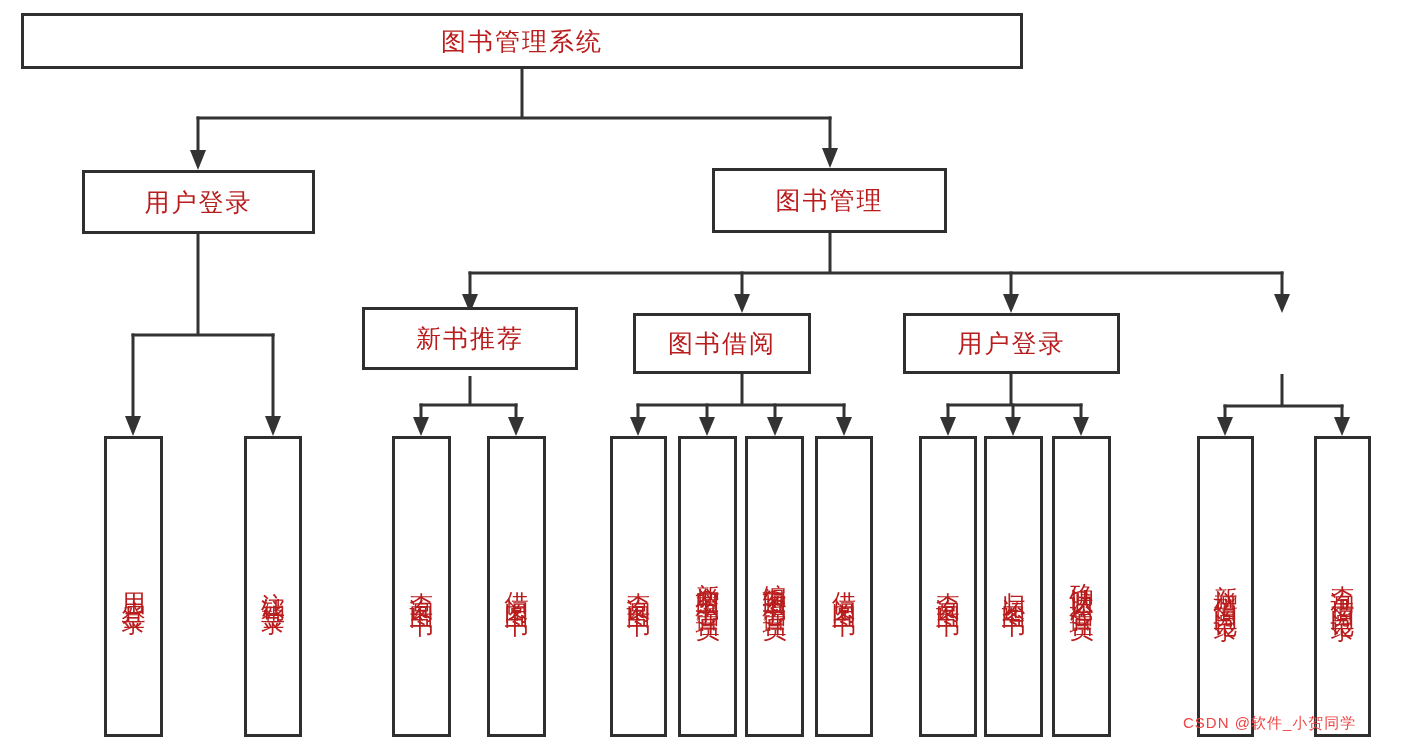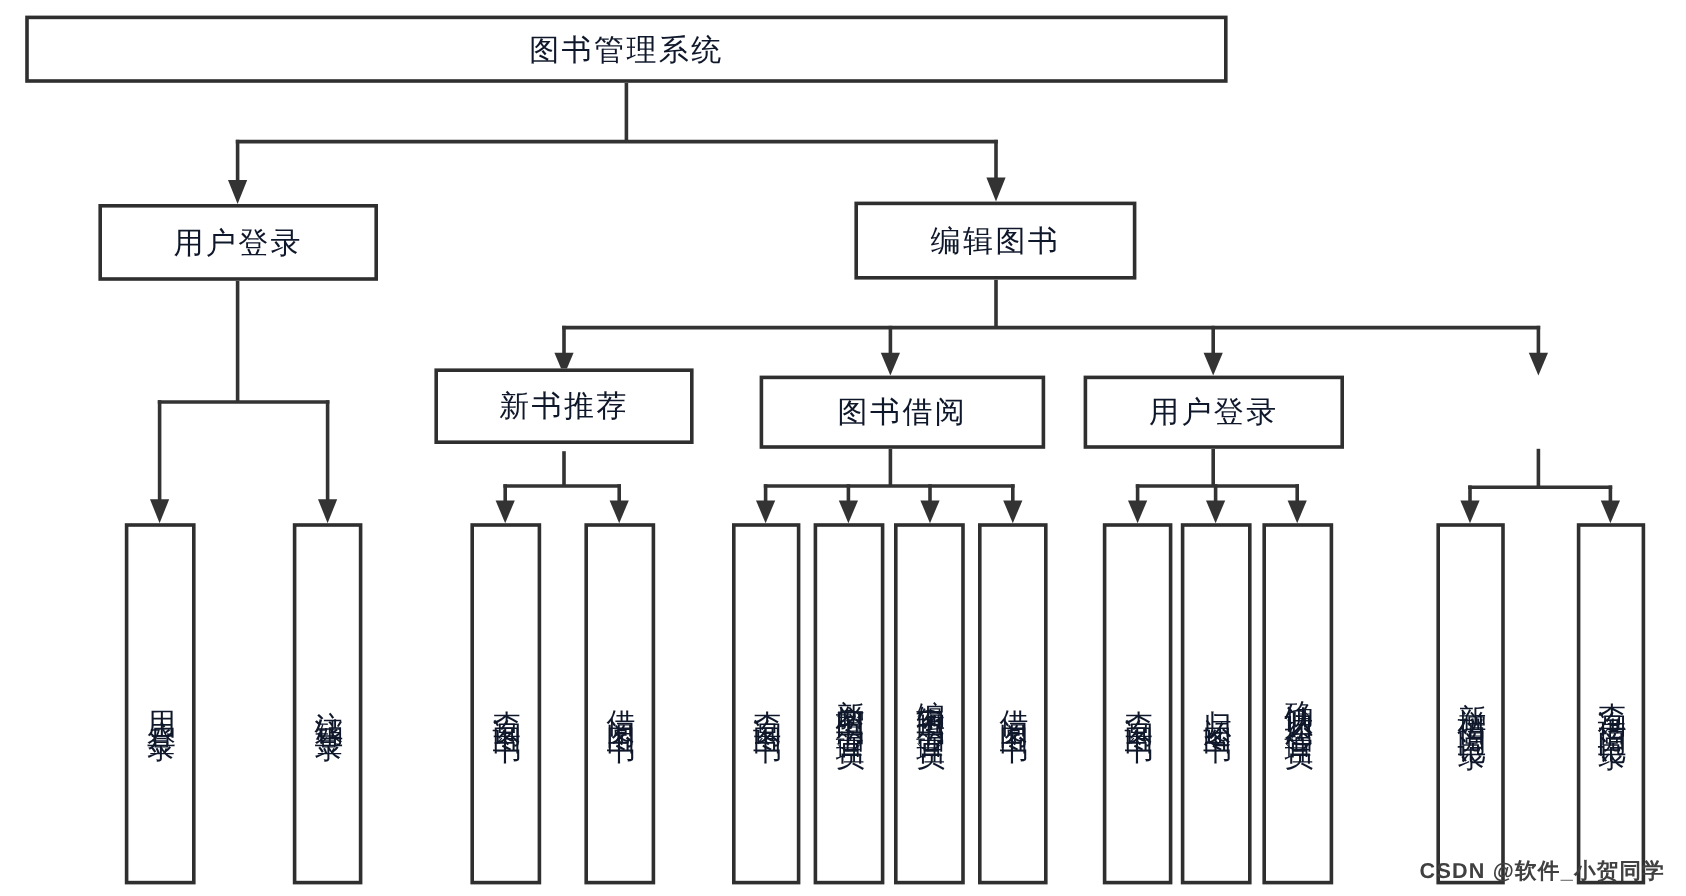--- a/index.html
+++ b/index.html
@@ -17,40 +17,39 @@
     width:1405px; height:747px;
   }
   .node {
     position:absolute;
     box-sizing:border-box;
     border:3px solid #2f2f2f;
     background:#ffffff;
     display:flex;
     align-items:center;
     justify-content:center;
-    color:#0f172a;
+    color:#b91c1c;
   }
   .h-node { font-size:25px; letter-spacing:2px; white-space:nowrap; }
   .v-node {
     writing-mode:vertical-rl;
     text-orientation:mixed;
     font-size:24px;
     letter-spacing:7px;
     line-height:1;
   }
   .v-long { letter-spacing:5px; }
   .watermark {
     position:absolute;
     left:1183px;
     top:714px;
-    font-size:18px;
-    color:#404040;
+    font-size:15px;
+    color:#ef4444;
     letter-spacing:1px;
     white-space:nowrap;
-    font-weight:bold;
   }
 </style>
 </head>
 <body>
 
 <div class="stage">
 
   <svg class="connector-layer" viewBox="0 0 1405 747" xmlns="http://www.w3.org/2000/svg">
     <g stroke="#333333" stroke-width="3" fill="#333333">
 
@@ -125,24 +124,24 @@
         <polygon points="1217,417 1233,417 1225,436" stroke="none"></polygon>
         <line x1="1342" y1="404.5" x2="1342" y2="419"></line>
         <polygon points="1334,417 1350,417 1342,436" stroke="none"></polygon>
       </g>
     </g>
   </svg>
 
   <div class="node h-node" style="left:21px; top:13px; width:1002px; height:56px;">图书管理系统</div>
 
   <div class="node h-node" style="left:82px; top:170px; width:233px; height:64px;">用户登录</div>
-  <div class="node h-node" style="left:712px; top:168px; width:235px; height:65px;">编辑图书</div>
+  <div class="node h-node" style="left:712px; top:168px; width:235px; height:65px;">图书管理</div>
 
   <div class="node h-node" style="left:362px; top:307px; width:216px; height:63px;">新书推荐</div>
-  <div class="node h-node" style="left:633px; top:313px; width:238px; height:61px;">图书借阅</div>
+  <div class="node h-node" style="left:633px; top:313px; width:178px; height:61px;">图书借阅</div>
   <div class="node h-node" style="left:903px; top:313px; width:217px; height:61px;">用户登录</div>
 
   <div class="node v-node" style="left:104px; top:436px; width:59px; height:301px;">用户登录</div>
   <div class="node v-node" style="left:244px; top:436px; width:58px; height:301px;">注销登录</div>
 
   <div class="node v-node" style="left:392px; top:436px; width:59px; height:301px;">查询图书</div>
   <div class="node v-node" style="left:487px; top:436px; width:59px; height:301px;">借阅图书</div>
 
   <div class="node v-node" style="left:610px; top:436px; width:57px; height:301px;">查询图书</div>
   <div class="node v-node v-long" style="left:678px; top:436px; width:59px; height:301px;">新增图书（管理员）</div>

